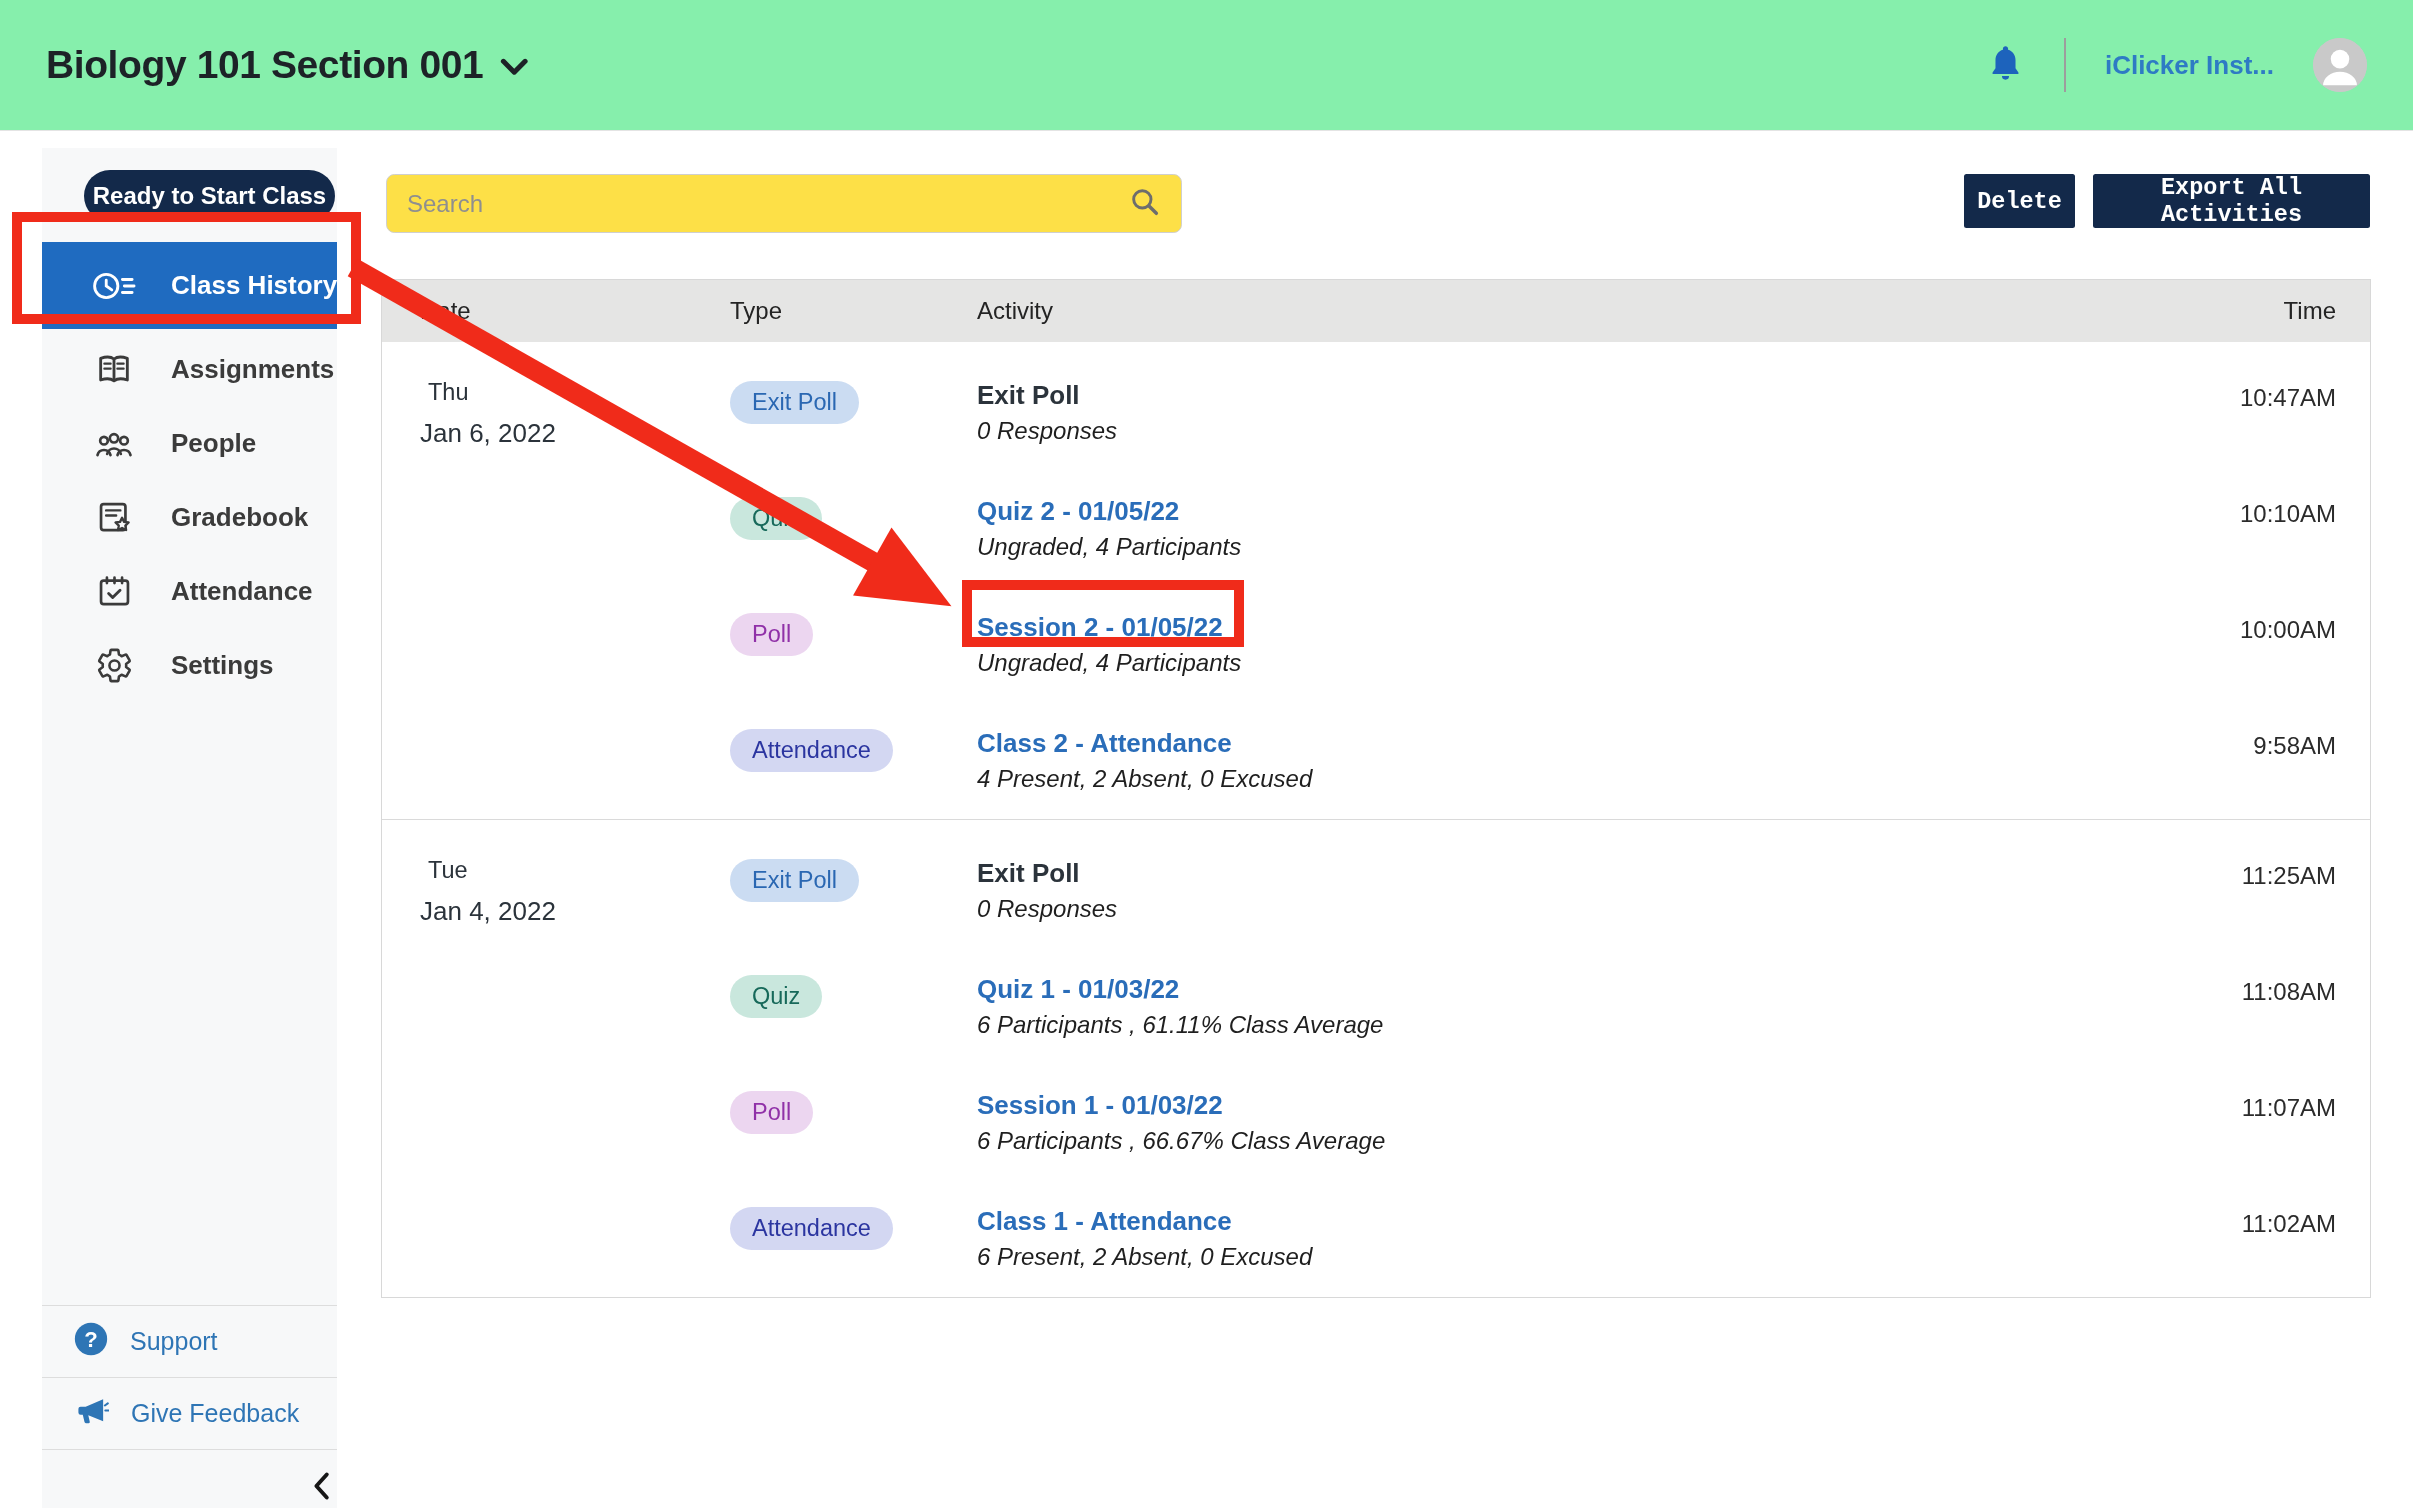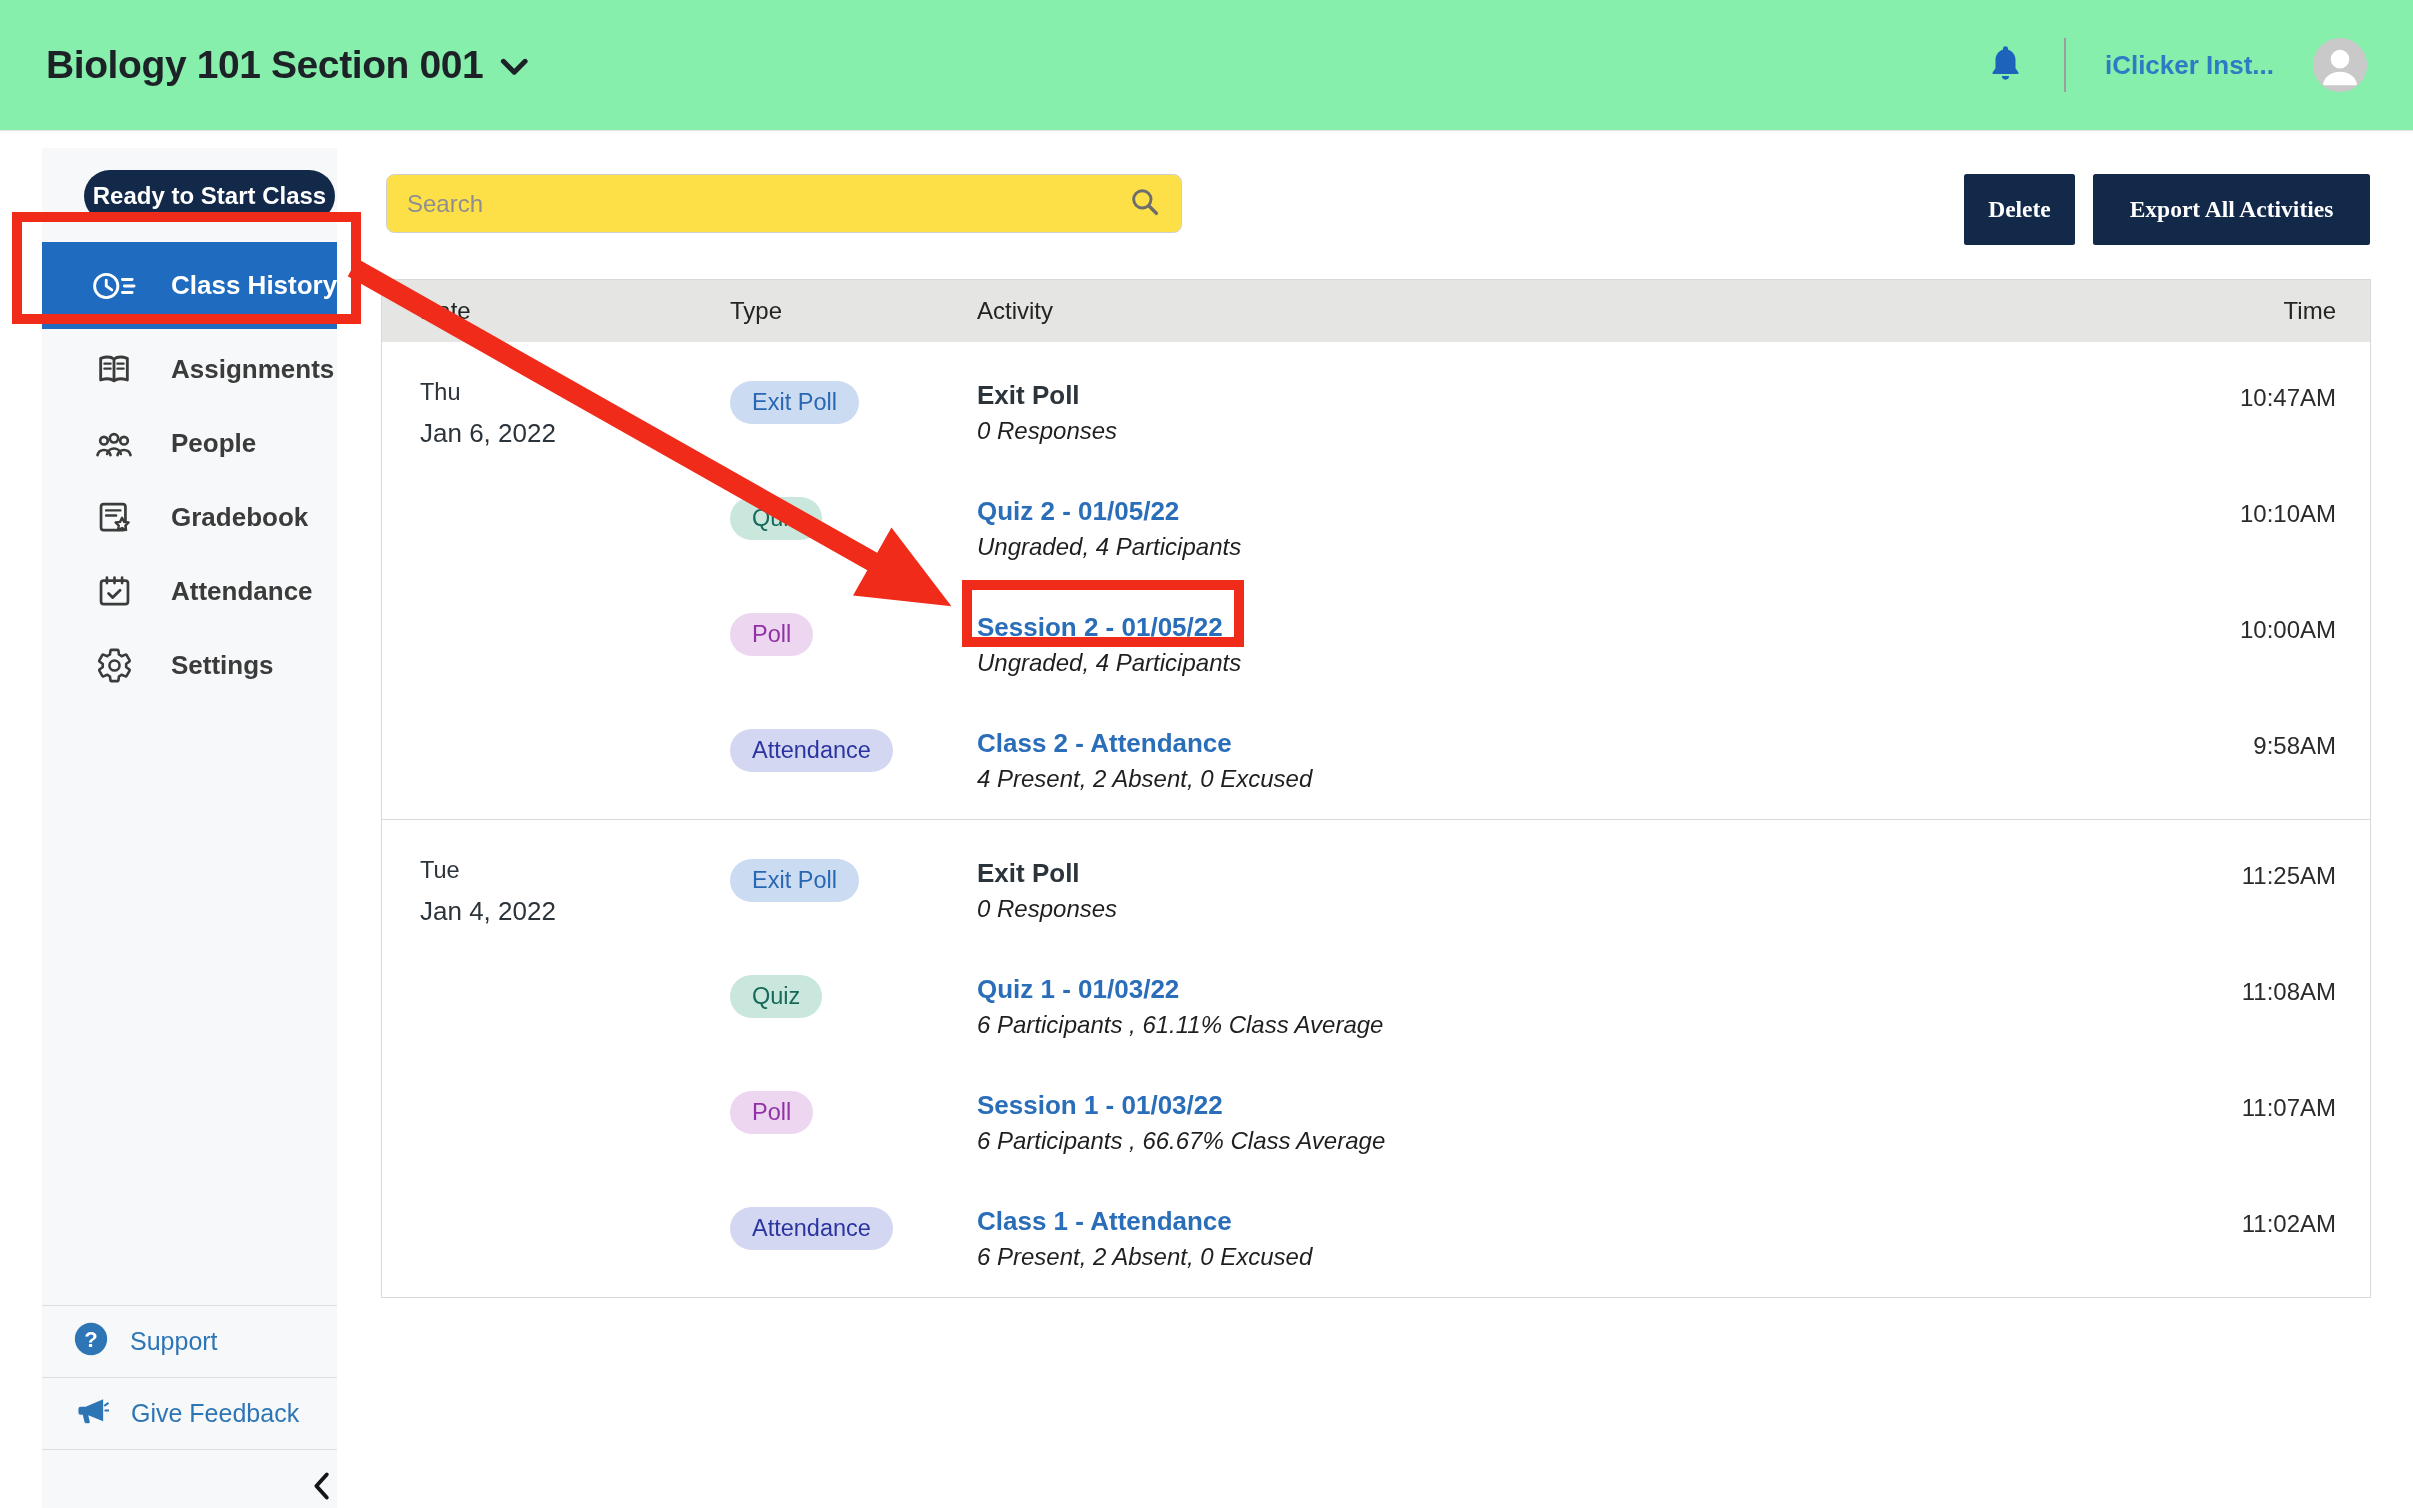--- a/index.html
+++ b/index.html
@@ -61,42 +61,42 @@
   .search-box {
     position:absolute; left:49px; top:42px; width:796px; height:59px;
     border:1.7px solid #cfcfcf; border-radius:8.4px; background:#fde047;
     display:flex; align-items:center; padding:0 20px;
   }
   .search-box input {
     flex:1; border:none; outline:none; font-size:24px; font-family:inherit; color:#444; background:transparent;
   }
   .search-box input::placeholder { color:#8f8f8f; }
   .btn {
-    position:absolute; top:42px; height:71px; background:#13294a; color:#ffffff;
-    border:none; border-radius:2.5px; font-size:23.5px; font-weight:700; font-family:Liberation Serif, serif;
+    position:absolute; top:42px; height:54px; background:#13294a; color:#ffffff;
+    border:none; border-radius:2.5px; font-size:23.5px; font-weight:700; font-family:Liberation Mono, monospace;
     display:flex; align-items:center; justify-content:center; cursor:pointer;
   }
   .btn-delete { right:339px; width:111px; }
   .btn-export { right:44px; width:277px; }
 
   
   .history-table {
     position:absolute; left:44px; top:147px; width:1990px;
     border:0.8px solid #d8d8d8; background:#ffffff;
   }
   .table-header {
     display:grid; grid-template-columns:348px 247px 1fr 251px; align-items:center;
     height:62px; background:#e5e5e4; font-size:24px; color:#242424;
   }
   .th-date { padding-left:38px; }
   .th-time { text-align:right; padding-right:34px; }
   .group { display:grid; grid-template-columns:348px 1fr; padding-top:37px; padding-bottom:25px; }
   .group + .group { border-top:1.7px solid #dadada; }
   .date-cell { padding-left:38px; }
-  .date-day { font-size:23.5px; color:#2b333b; margin-bottom:11.7px; }
+  .date-day { font-size:23.5px; color:#2b333b; margin-bottom:11.7px;margin-left:8px; }
   .date-full { font-size:26px; color:#2b333b; }
   .row { display:grid; grid-template-columns:247px 1fr 251px; height:116px; align-items:start; }
   .row:last-child { height:auto; }
   .badge {
     display:inline-block; font-size:23.5px; padding:8.4px 22px; border-radius:837px; margin-top:1.7px;
   }
   .badge.exitpoll   { background:#cbdcf2; color:#2a67b2; }
   .badge.quiz       { background:#c9e7dd; color:#17695a; }
   .badge.poll       { background:#ecd6f0; color:#9031a8; }
   .badge.attendance { background:#d3d7f2; color:#2b35a0; }

